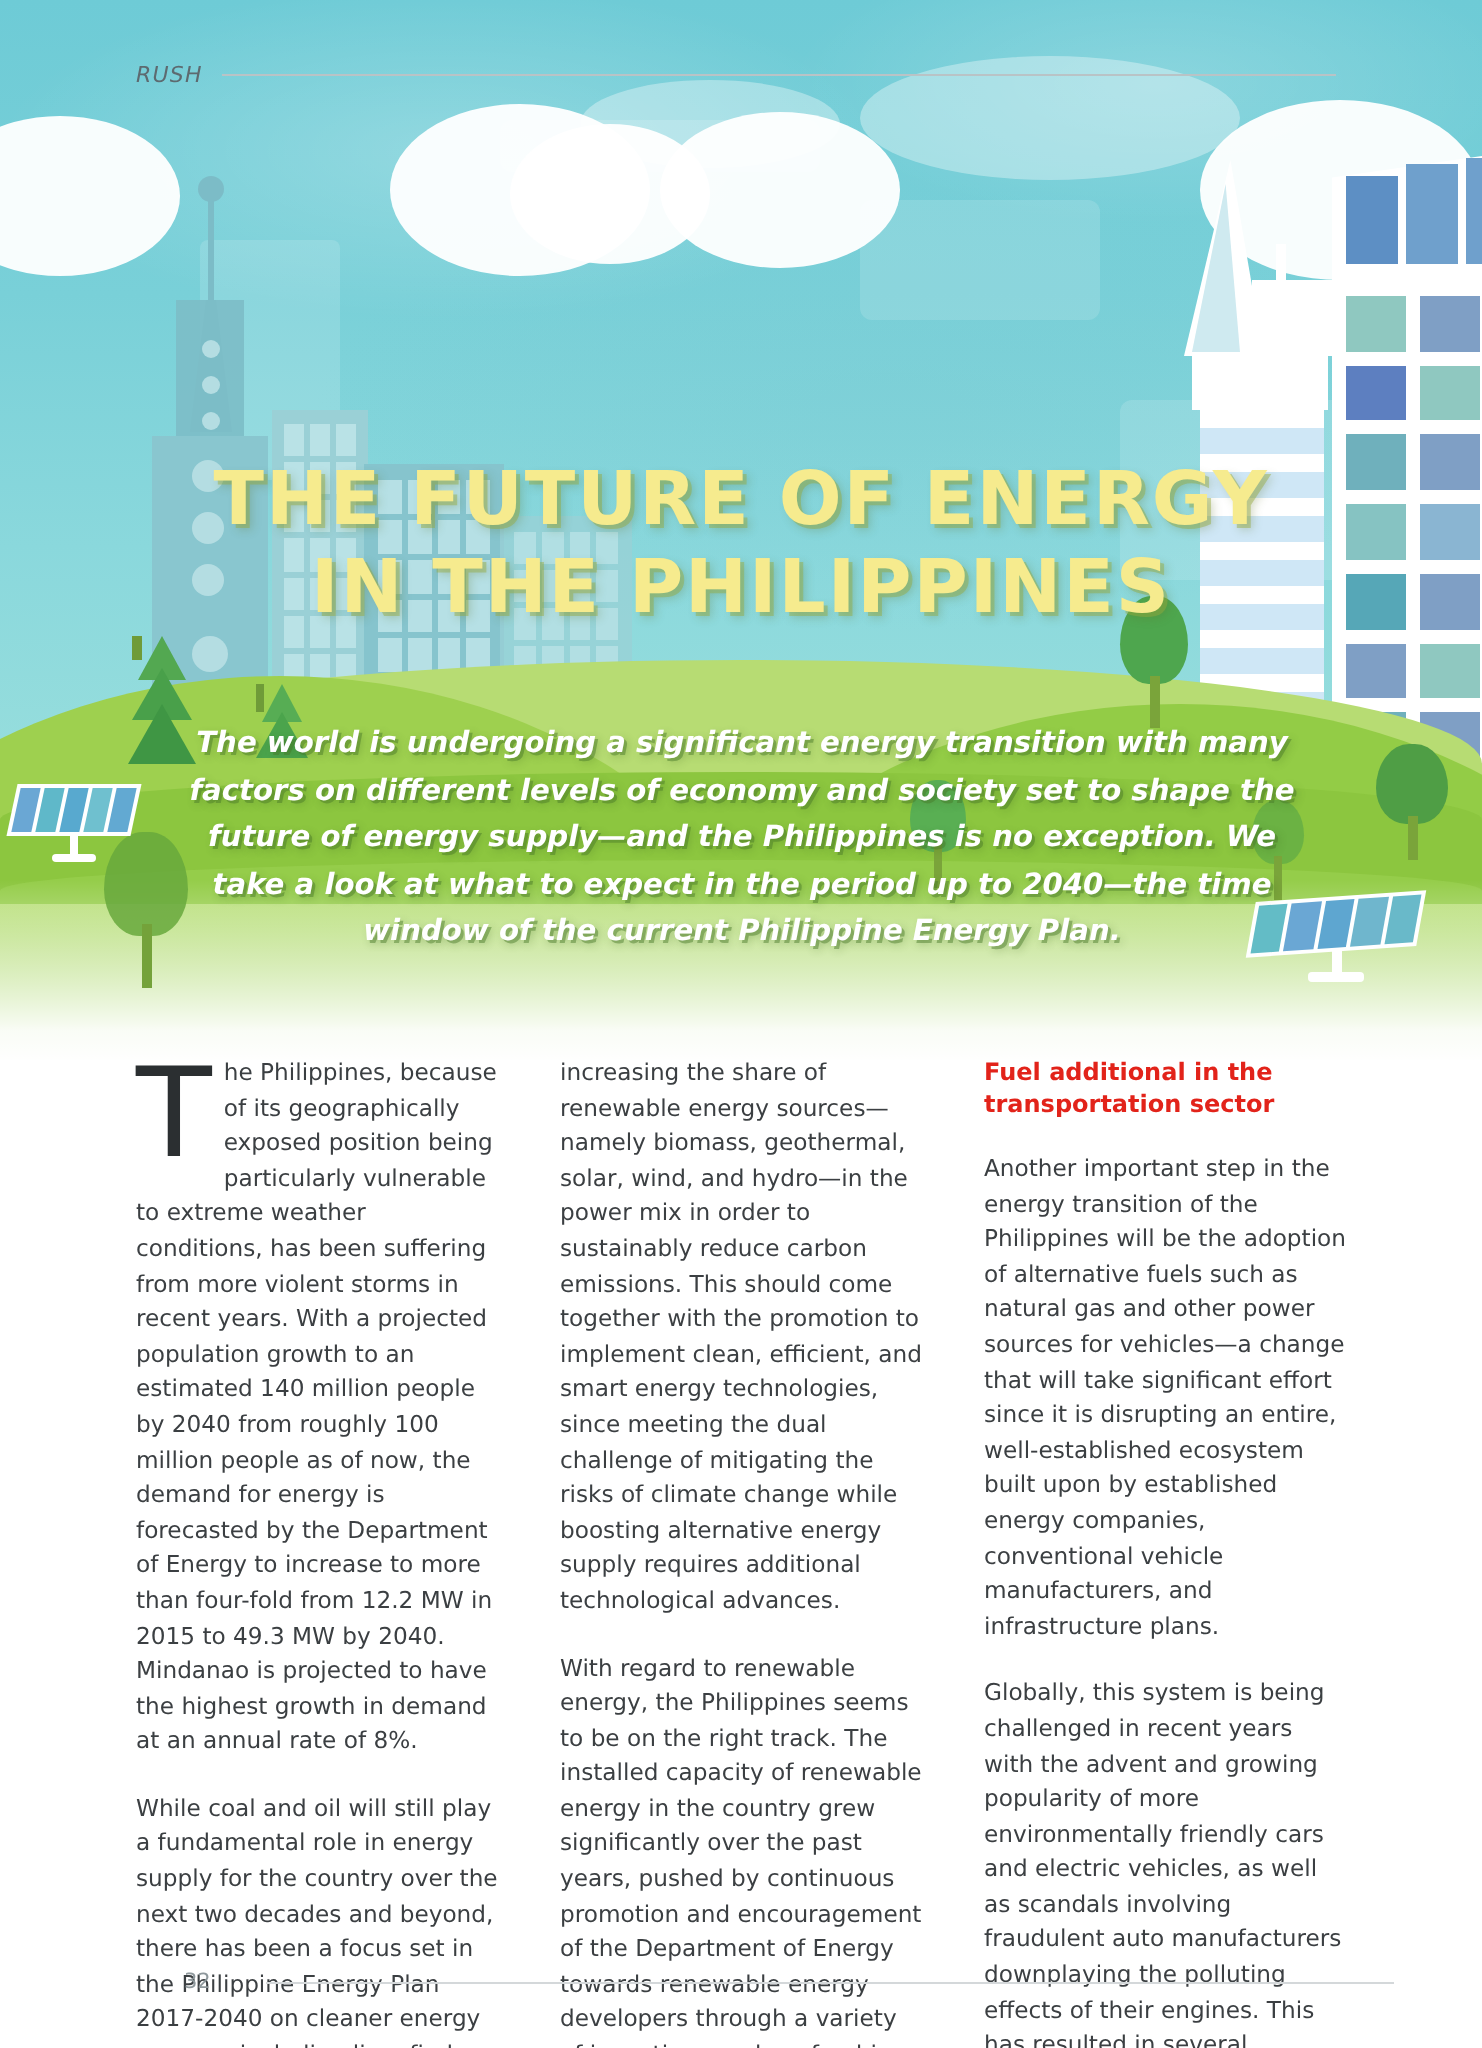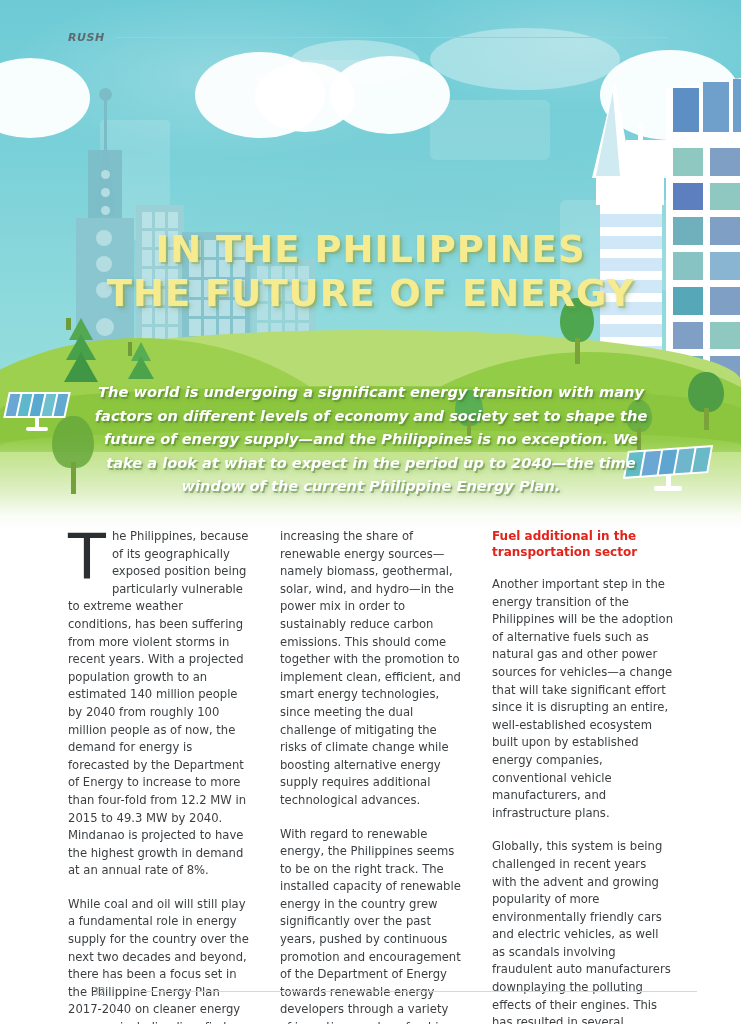--- a/index.html
+++ b/index.html
@@ -180,21 +180,21 @@
     letter-spacing: 1.0px;
     color: #f6eb8e;
     text-shadow: 2px 2px 0 rgba(150,170,60,0.45), 3px 3px 5px rgba(90,110,40,0.25);
     z-index: 6;
   }
   .subtitle div { white-space: nowrap; }
 
   .lede {
     position: absolute;
     left: 88px;
-    top: 380px;
+    top: 360px;
     width: 566px;
     text-align: center;
     font-family: "DejaVu Sans", sans-serif;
     font-style: italic;
     font-weight: bold;
     font-size: 14.6px;
     line-height: 23.5px;
     color: #ffffff;
     text-shadow: 1.5px 1.5px 0 rgba(70,120,40,0.45), 2px 2px 4px rgba(60,100,30,0.30);
     z-index: 7;
@@ -207,21 +207,21 @@
     top: 31px;
     display: flex;
     align-items: center;
     gap: 10px;
     width: 600px;
     z-index: 8;
   }
   .masthead .name {
     font-family: "DejaVu Sans", sans-serif;
     font-style: italic;
-    font-weight: bold;
+    font-weight: normal;
     font-size: 11px;
     letter-spacing: 0.6px;
     color: #5d6a70;
   }
   .masthead .rule {
     flex: 1 1 auto;
     height: 1px;
     background: #b9c3c6;
   }
 
@@ -508,22 +508,22 @@
           <i style="background:#6aa7d4"></i>
           <i style="background:#5ea6d0"></i>
           <i style="background:#6fb6cd"></i>
           <i style="background:#69b9c9"></i>
       </div>
       <div class="pole" style="left:40px;top:27px;width:5px;height:13px;"></div>
       <div class="foot" style="left:28px;top:38px;width:28px;height:5px;"></div>
     </div>
 
     <div class="subtitle">
+      <div>THE FUTURE OF ENERGY</div>
       <div>IN THE PHILIPPINES</div>
-      <div>THE FUTURE OF ENERGY</div>
     </div>
     <div class="lede">The world is undergoing a significant energy transition with many factors on different levels of economy and society set to shape the future of energy supply—and the Philippines is no exception. We take a look at what to expect in the period up to 2040—the time window of the current Philippine Energy Plan.</div>
   </div>
 
   <div class="masthead">
     <span class="name">RUSH</span>
     <span class="rule"></span>
   </div>
 
   <div class="columns">

